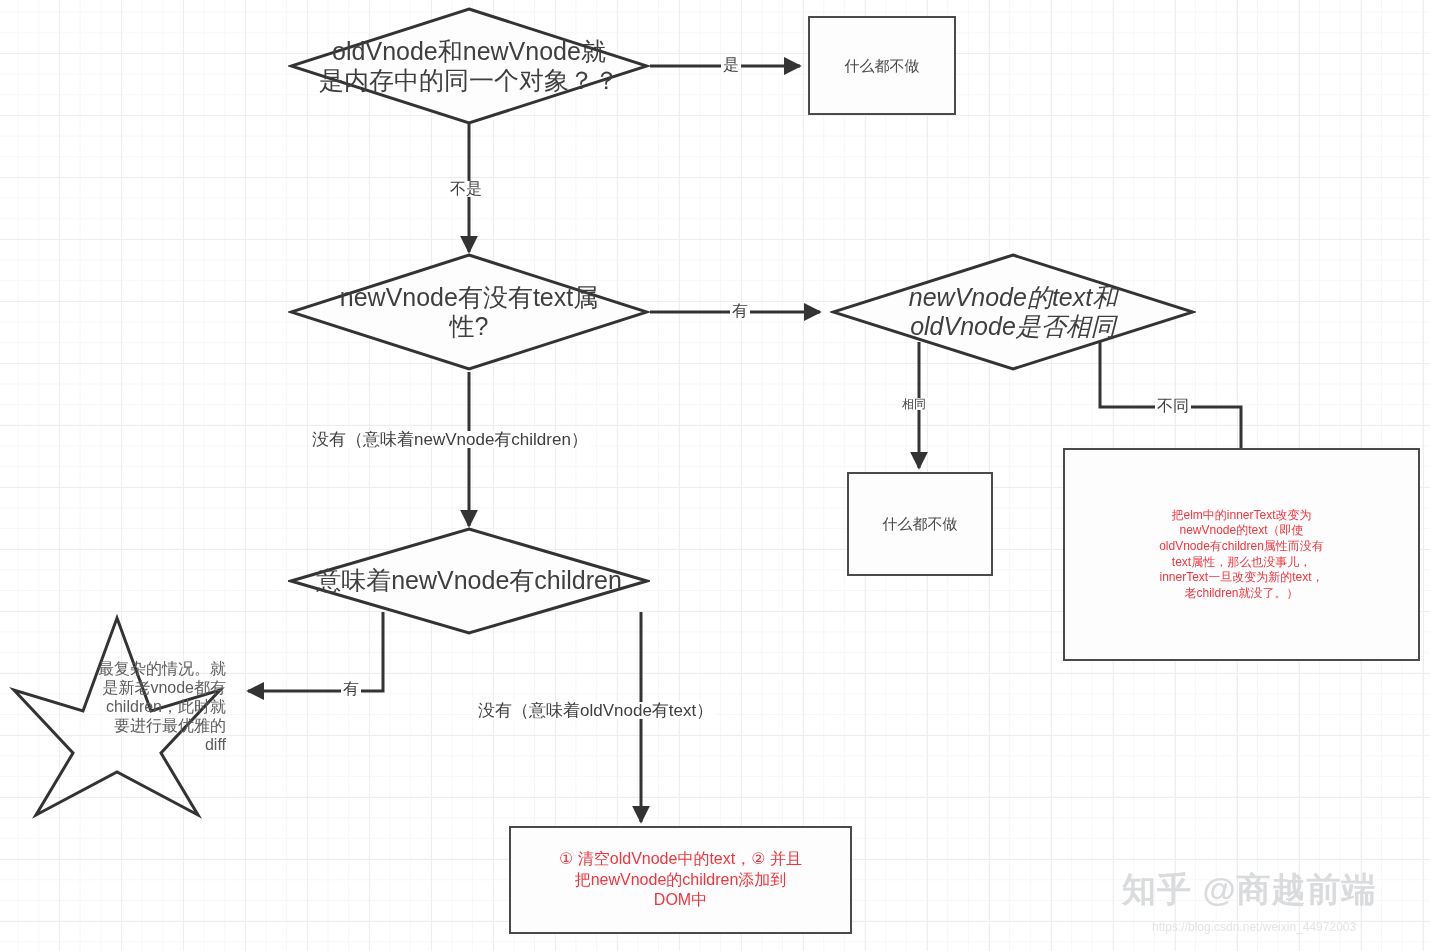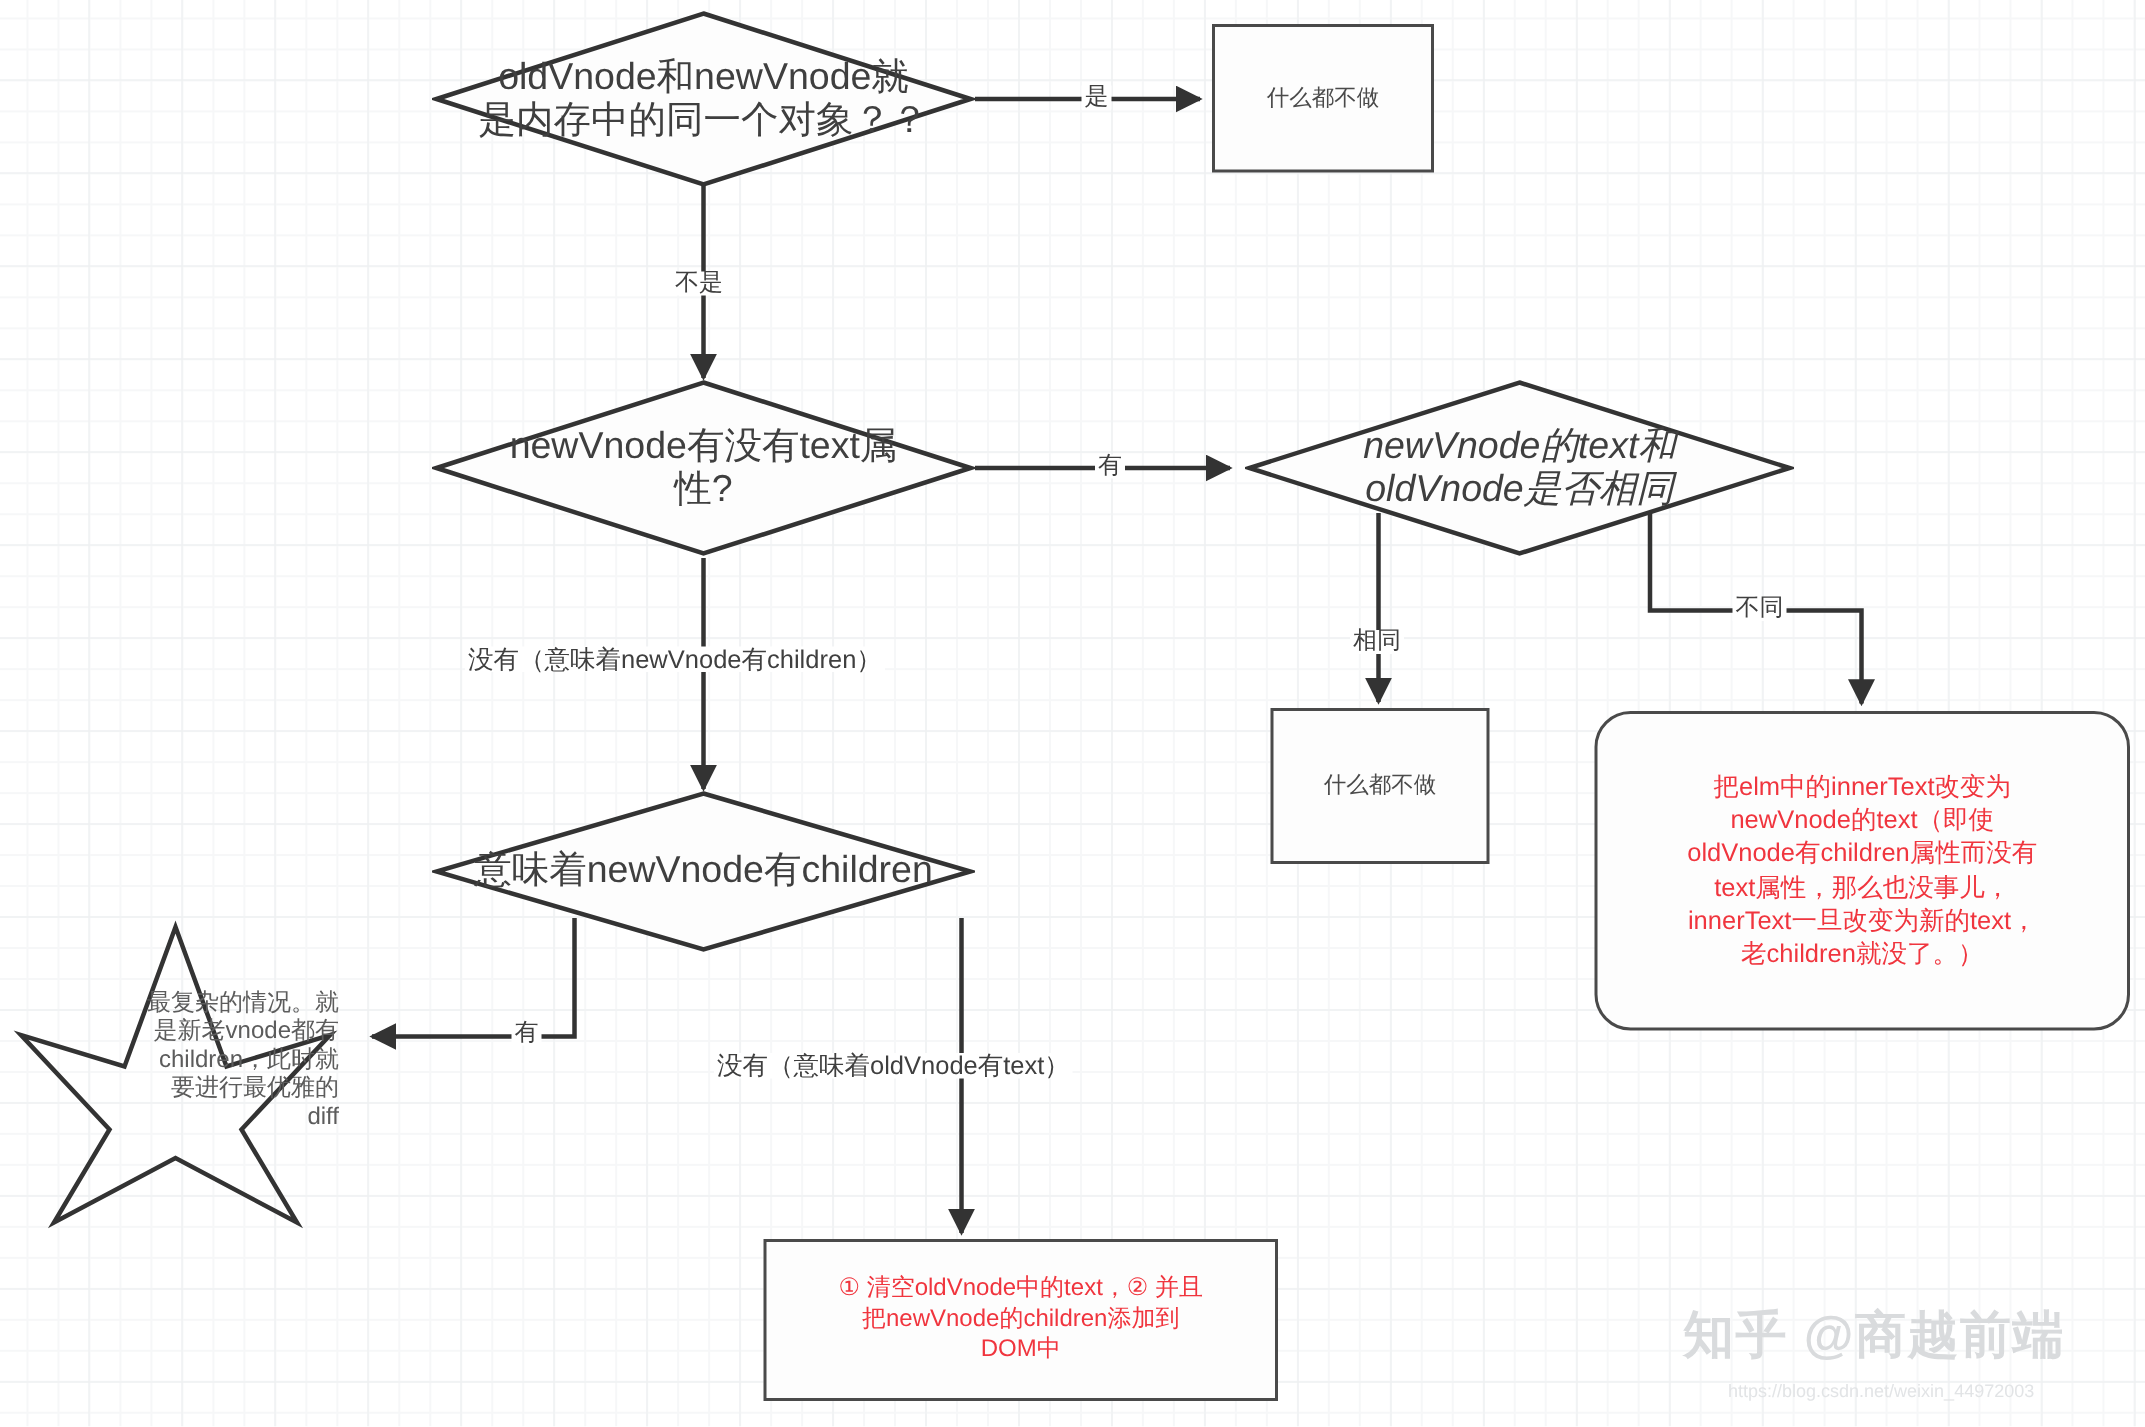--- a/index.html
+++ b/index.html
@@ -153,21 +153,21 @@
       <polygon points="183,3 363,60 183,117 3,60" fill="#fdfdfd" stroke="#333333" stroke-width="3"></polygon>
     </svg>
     <div class="diamond-label" style="font-size:25px;">newVnode的text和
 oldVnode是否相同</div>
   </div>
 
   <div class="rect gray" style="left:847px; top:472px; width:146px; height:104px; font-size:15px;">
     <span>什么都不做</span>
   </div>
 
-  <div class="rect red" style="left:1063px; top:474px; width:357px; height:213px; font-size:17px;border-radius:24px;">
+  <div class="rect red" style="left:1063px; top:448px; width:357px; height:213px; font-size:12px;">
     <span>把elm中的innerText改变为
 newVnode的text（即使
 oldVnode有children属性而没有
 text属性，那么也没事儿，
 innerText一旦改变为新的text，
 老children就没了。）</span>
   </div>
 
   <div class="diamond-wrap" style="left:288px; top:526px; width:362px; height:110px;">
     <svg class="diamond-svg" width="362" height="110" viewBox="0 0 362 110">
@@ -194,21 +194,21 @@
   </div>
 
   <div class="edge-label" style="left:721px; top:57px; font-size:16px;">是</div>
 
   <div class="edge-label" style="left:448px; top:181px; font-size:16px;">不是</div>
 
   <div class="edge-label" style="left:730px; top:303px; font-size:16px;">有</div>
 
   <div class="edge-label" style="left:310px; top:431px; font-size:17px;">没有（意味着newVnode有children）</div>
 
-  <div class="edge-label" style="left:900px; top:420px; font-size:16px;">相同</div>
+  <div class="edge-label" style="left:900px; top:398px; font-size:12px;">相同</div>
 
   <div class="edge-label" style="left:1155px; top:398px; font-size:16px;">不同</div>
 
   <div class="edge-label" style="left:341px; top:681px; font-size:16px;">有</div>
 
   <div class="edge-label" style="left:476px; top:702px; font-size:17px;">没有（意味着oldVnode有text）</div>
 
   <div class="watermark" style="left:1098px; top:867px; font-size:34px;">知乎 @商越前端</div>
   <div class="wm-url" style="left:1152px; top:920px; font-size:12px;">https://blog.csdn.net/weixin_44972003</div>
 

